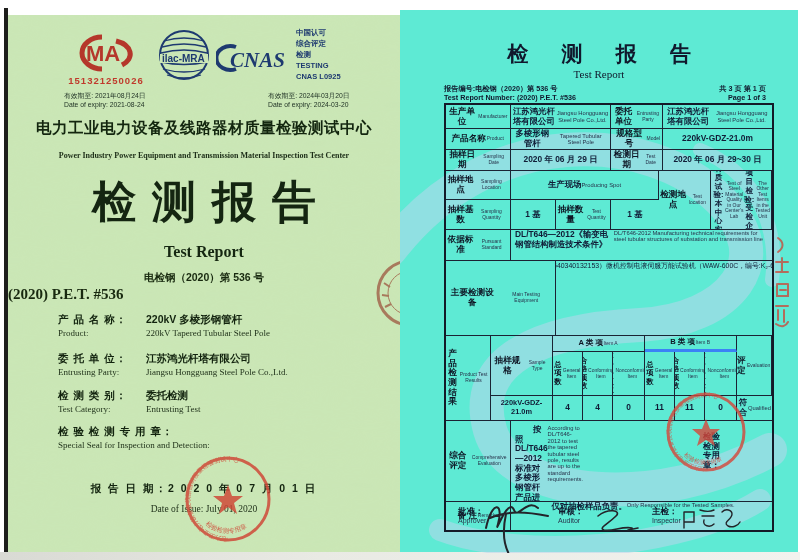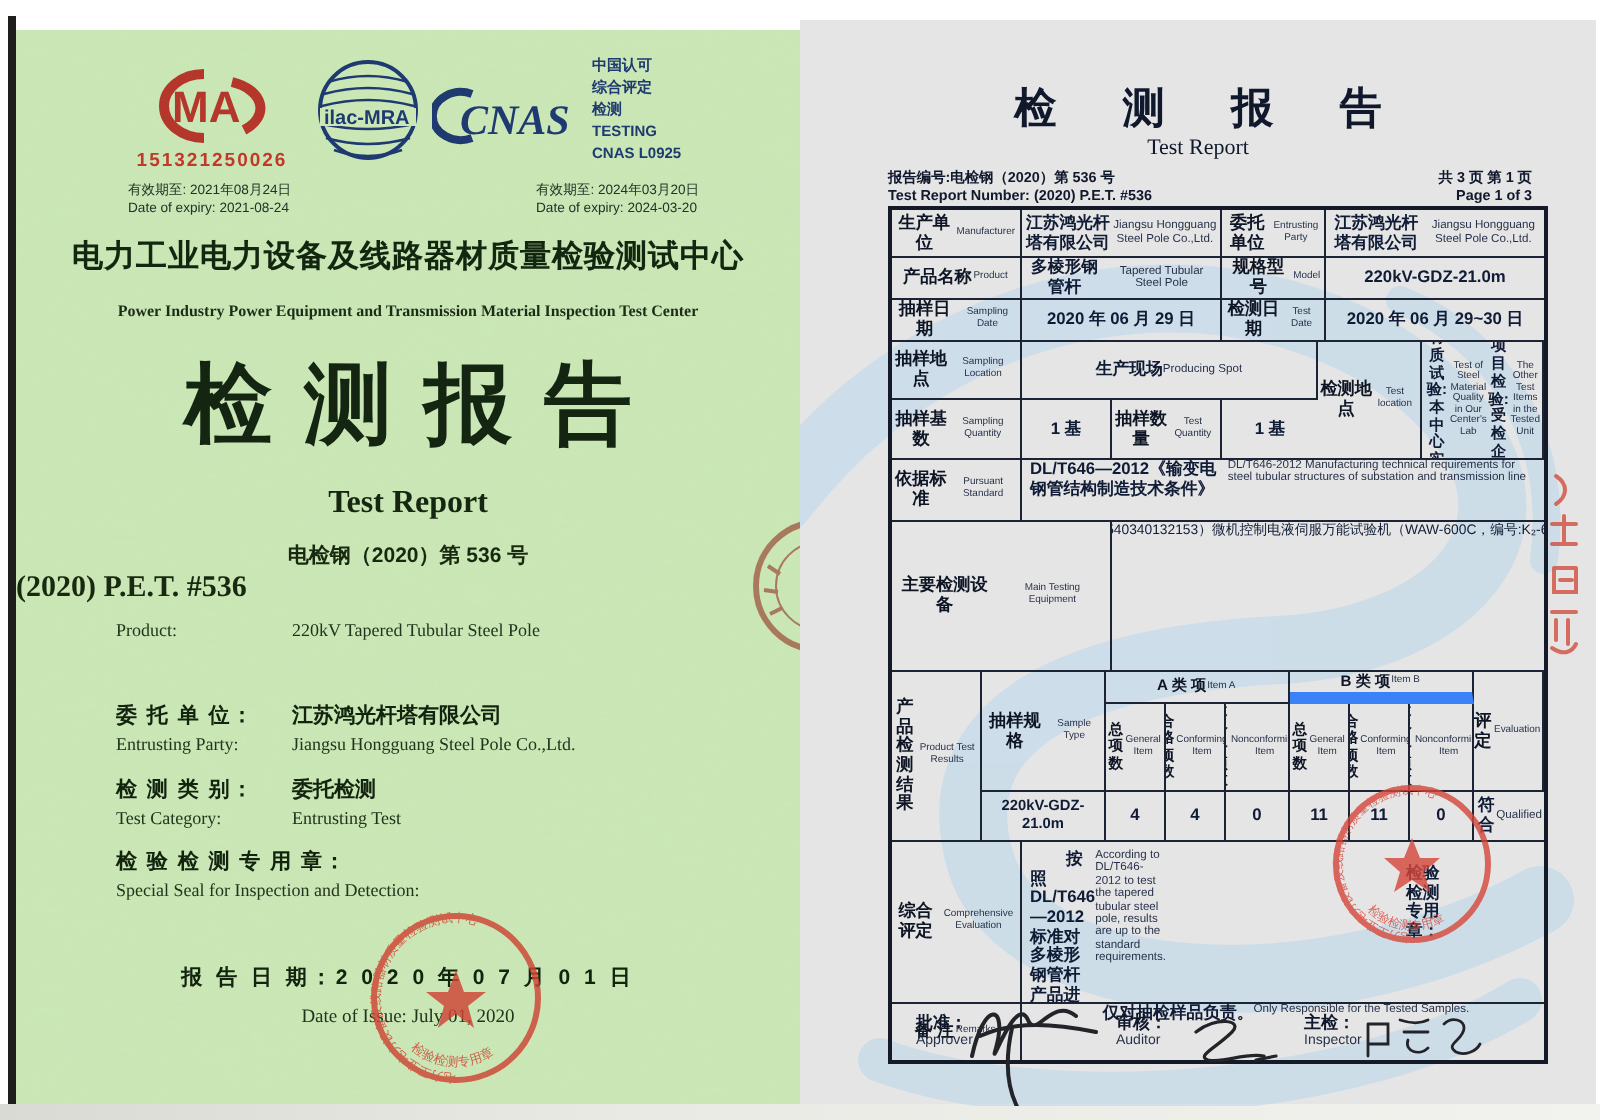--- a/index.html
+++ b/index.html
@@ -38,21 +38,21 @@
       font-size:9.5px;color:#22341c;font-family:"Liberation Serif",serif;}
   .logo-num{position:absolute;left:52px;top:60px;width:92px;text-align:center;
       font-size:9.5px;font-weight:bold;letter-spacing:1px;color:#c03a2c;}
   .expiry{font-size:6.8px;line-height:1.35;color:#223427;}
   .expiry-l{position:absolute;left:56px;top:76px;}
   .expiry-r{position:absolute;left:260px;top:76px;}
   .accred{position:absolute;left:288px;top:13px;width:80px;color:#1e3a70;
       font-size:7.5px;font-weight:bold;line-height:1.45;}
   
   .page-right{position:absolute;left:400px;top:10px;width:398px;height:543px;
-      background:#e5e5e5;overflow:hidden;color:#1d2742;}
+      background:#5eead4;overflow:hidden;color:#1d2742;}
   .rp-title{position:absolute;left:0;top:30px;width:100%;text-align:center;
       font-size:21px;font-weight:bold;letter-spacing:14px;text-indent:14px;color:#10182c;
       font-family:"Liberation Serif",serif;}
   .rp-test-report{position:absolute;left:0;top:58px;width:100%;text-align:center;
       font-size:11px;color:#10182c;font-family:"Liberation Serif",serif;}
   .rp-meta-l{position:absolute;left:44px;top:74px;font-size:7.2px;font-weight:bold;line-height:1.3;color:#10182c;}
   .rp-meta-r{position:absolute;right:32px;top:74px;font-size:7.2px;font-weight:bold;text-align:right;line-height:1.3;color:#10182c;}
   .tbl{position:absolute;left:44px;top:93px;width:326px;border:2.5px solid #141a28;background:transparent;z-index:2;}
   .row{display:grid;border-bottom:1px solid #1b2334;}
   .row:last-child{border-bottom:none;}
@@ -133,20 +133,21 @@
     </div>
 
     <div class="lp-center-cn">电力工业电力设备及线路器材质量检验测试中心</div>
     <div class="lp-center-en">Power Industry Power Equipment and Transmission Material Inspection Test Center</div>
     <div class="lp-big-title">检测报告</div>
     <div class="lp-test-report">Test Report</div>
     <div class="lp-no-cn">电检钢（2020）第 536 号</div>
     <div class="lp-no-en">(2020) P.E.T.  #536</div>
 
     <div class="lp-field" style="top:294px;">
+      <div><span class="lab-cn">产 品 名 称：</span><span class="val-cn">220kV 多棱形钢管杆</span></div>
       <div class="row-en"><span class="lab-en">Product:</span><span>220kV  Tapered Tubular Steel Pole</span></div>
     </div>
     <div class="lp-field" style="top:333px;">
       <div><span class="lab-cn">委 托 单 位：</span><span class="val-cn">江苏鸿光杆塔有限公司</span></div>
       <div class="row-en"><span class="lab-en">Entrusting Party:</span><span>Jiangsu Hongguang Steel Pole Co.,Ltd.</span></div>
     </div>
     <div class="lp-field" style="top:370px;">
       <div><span class="lab-cn">检 测 类 别：</span><span class="val-cn">委托检测</span></div>
       <div class="row-en"><span class="lab-en">Test Category:</span><span>Entrusting Test</span></div>
     </div>
@@ -327,21 +328,21 @@
             <span class="lab-e">Product Test Results</span>
           </div>
         <div class="c" style="grid-column:2;grid-row:1/3;border-bottom:1px solid #1b2334;">
             <span class="lab-c">抽样规格</span>
             <span class="lab-e">Sample Type</span>
           </div>
         <div class="c" style="grid-column:3/6;grid-row:1;border-bottom:1px solid #1b2334;">
             <span class="lab-c" style="font-size:7.6px;">A 类 项</span>
             <span class="lab-e">Item   A</span>
           </div>
-        <div class="c" style="grid-column:6/9;grid-row:1;border-bottom:6px solid #3b82f6;">
+        <div class="c" style="grid-column:6/9;grid-row:1;border-bottom:3px solid #3b82f6;">
             <span class="lab-c" style="font-size:7.6px;">B 类 项</span>
             <span class="lab-e">Item   B</span>
           </div>
         <div class="c" style="grid-column:9;grid-row:1/3;border-bottom:1px solid #1b2334;">
             <span class="lab-c">评 定</span>
             <span class="lab-e">Evaluation</span>
           </div>
         <div class="c" style="grid-column:3;grid-row:2;border-bottom:1px solid #1b2334;">
             <span class="lab-c" style="font-size:7.3px;">总项数</span>
             <span class="lab-e">General Item</span>

